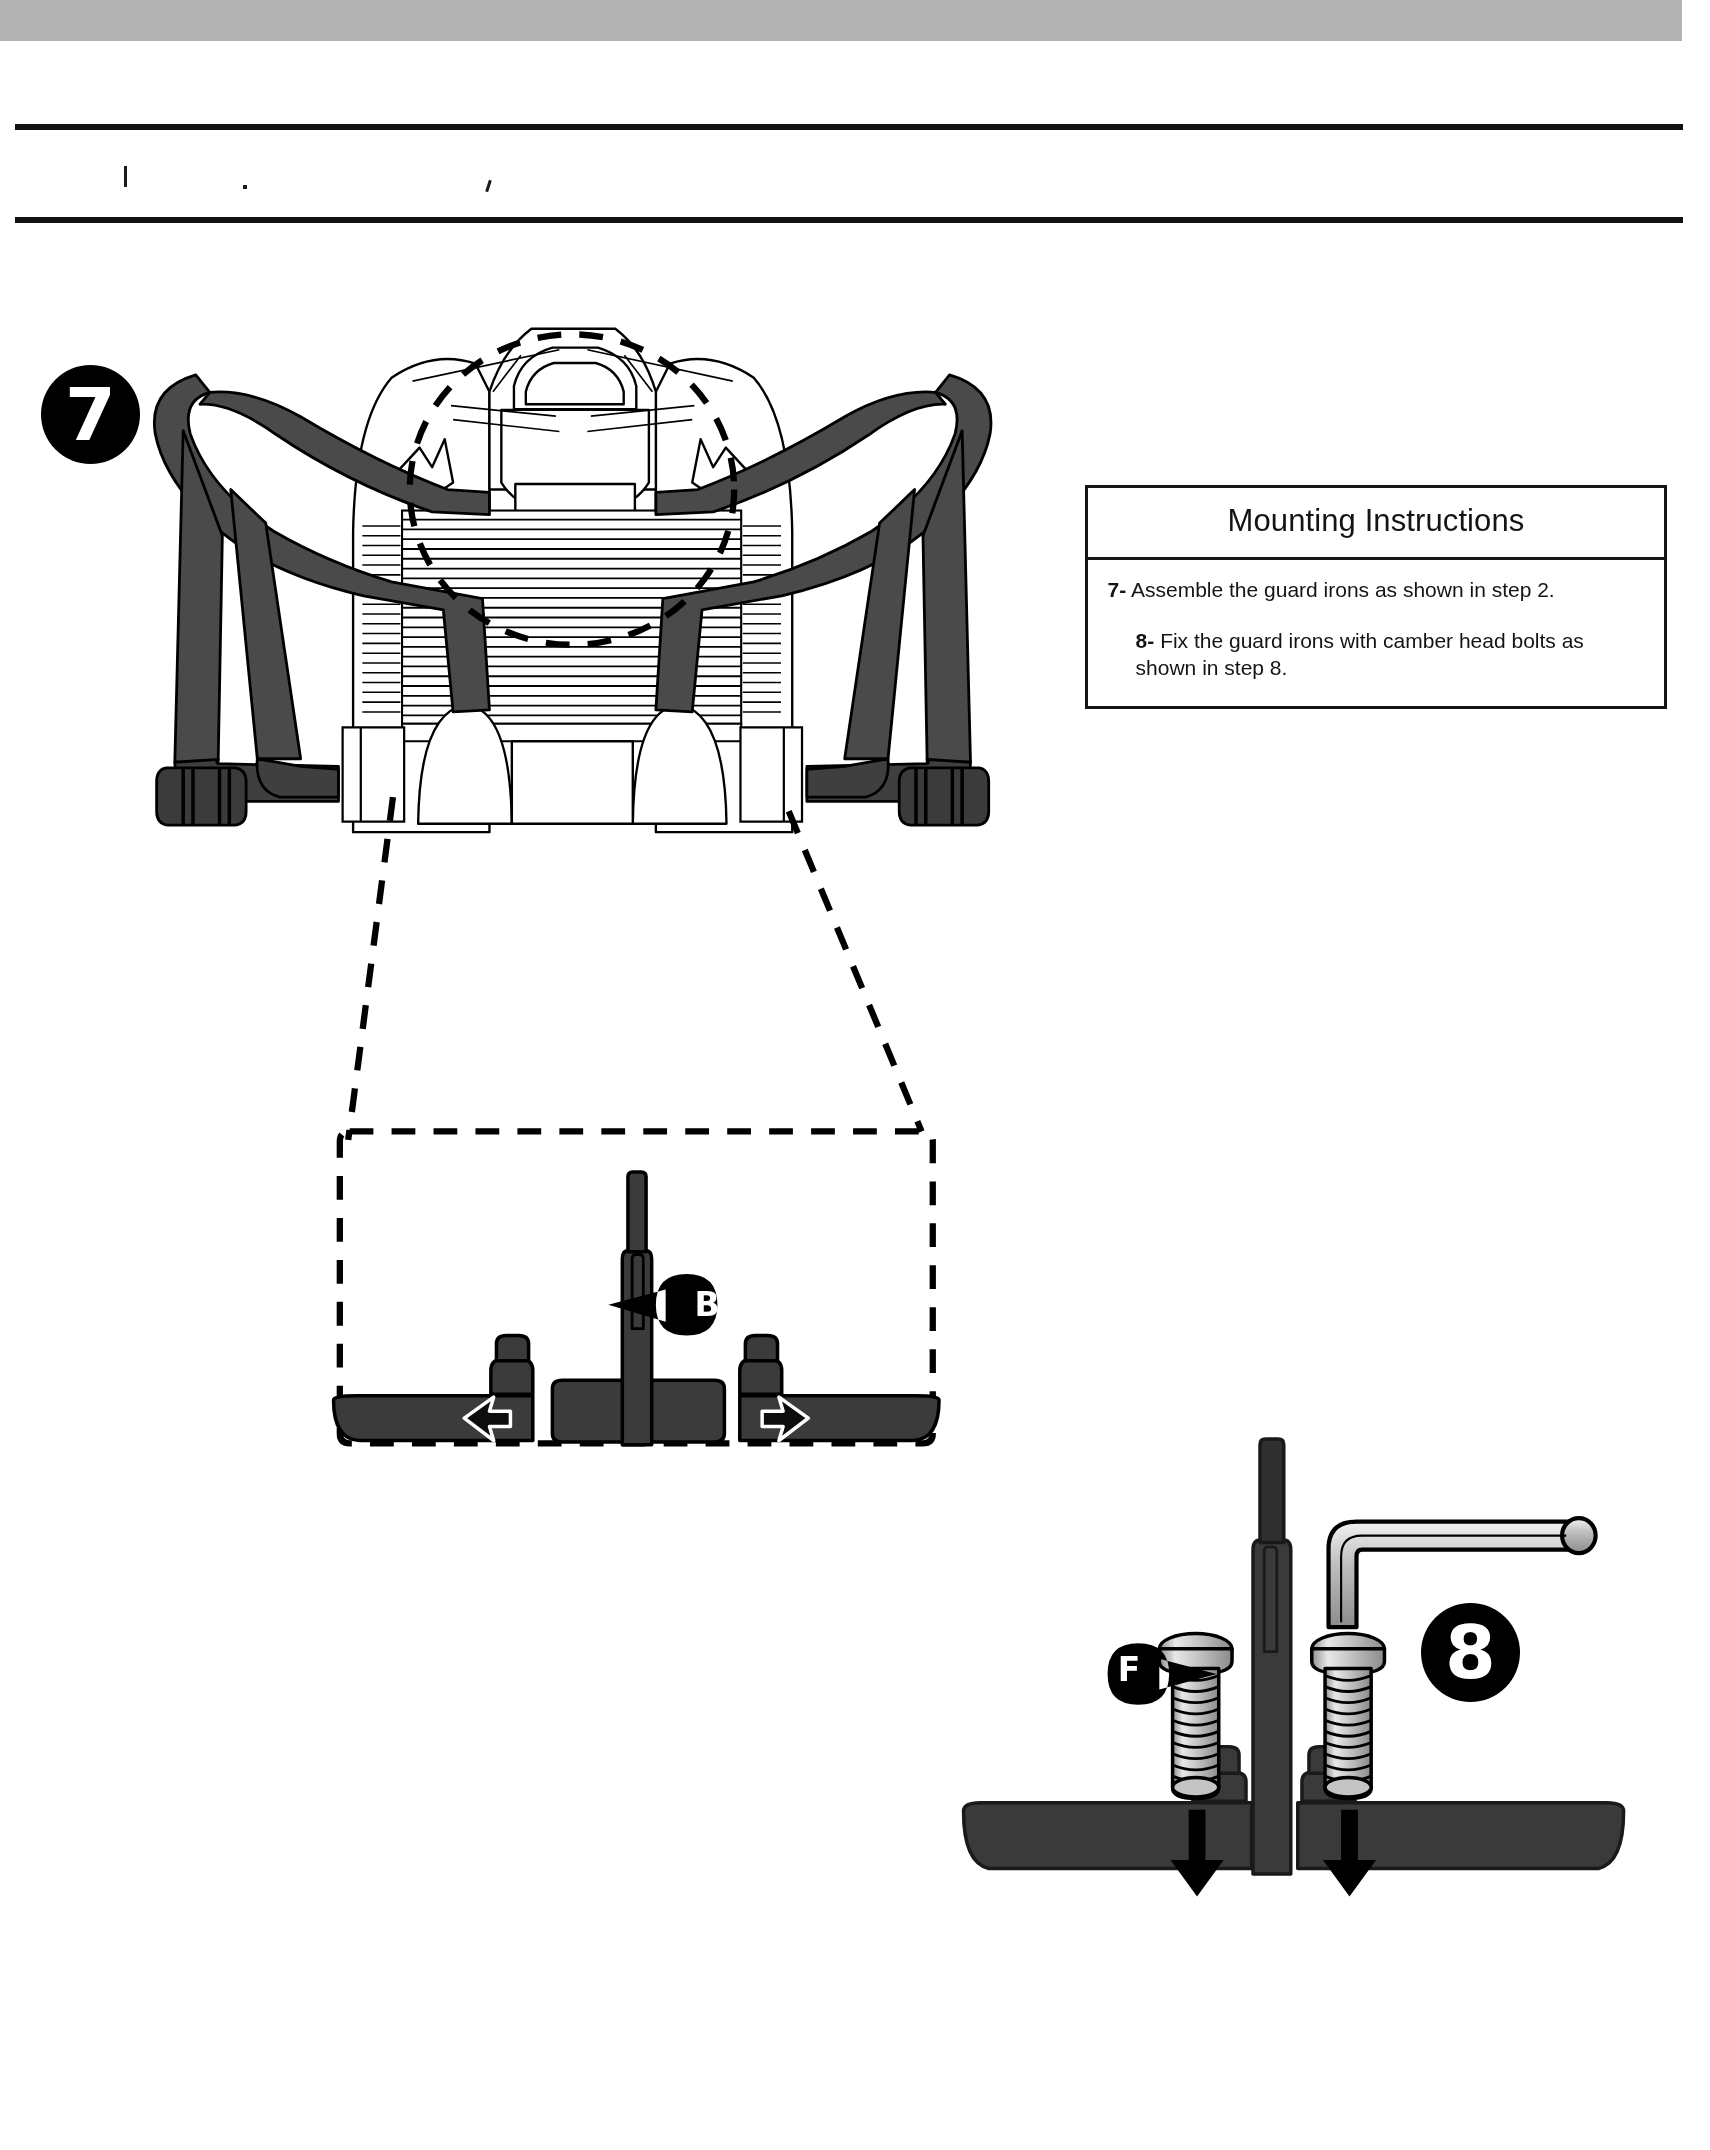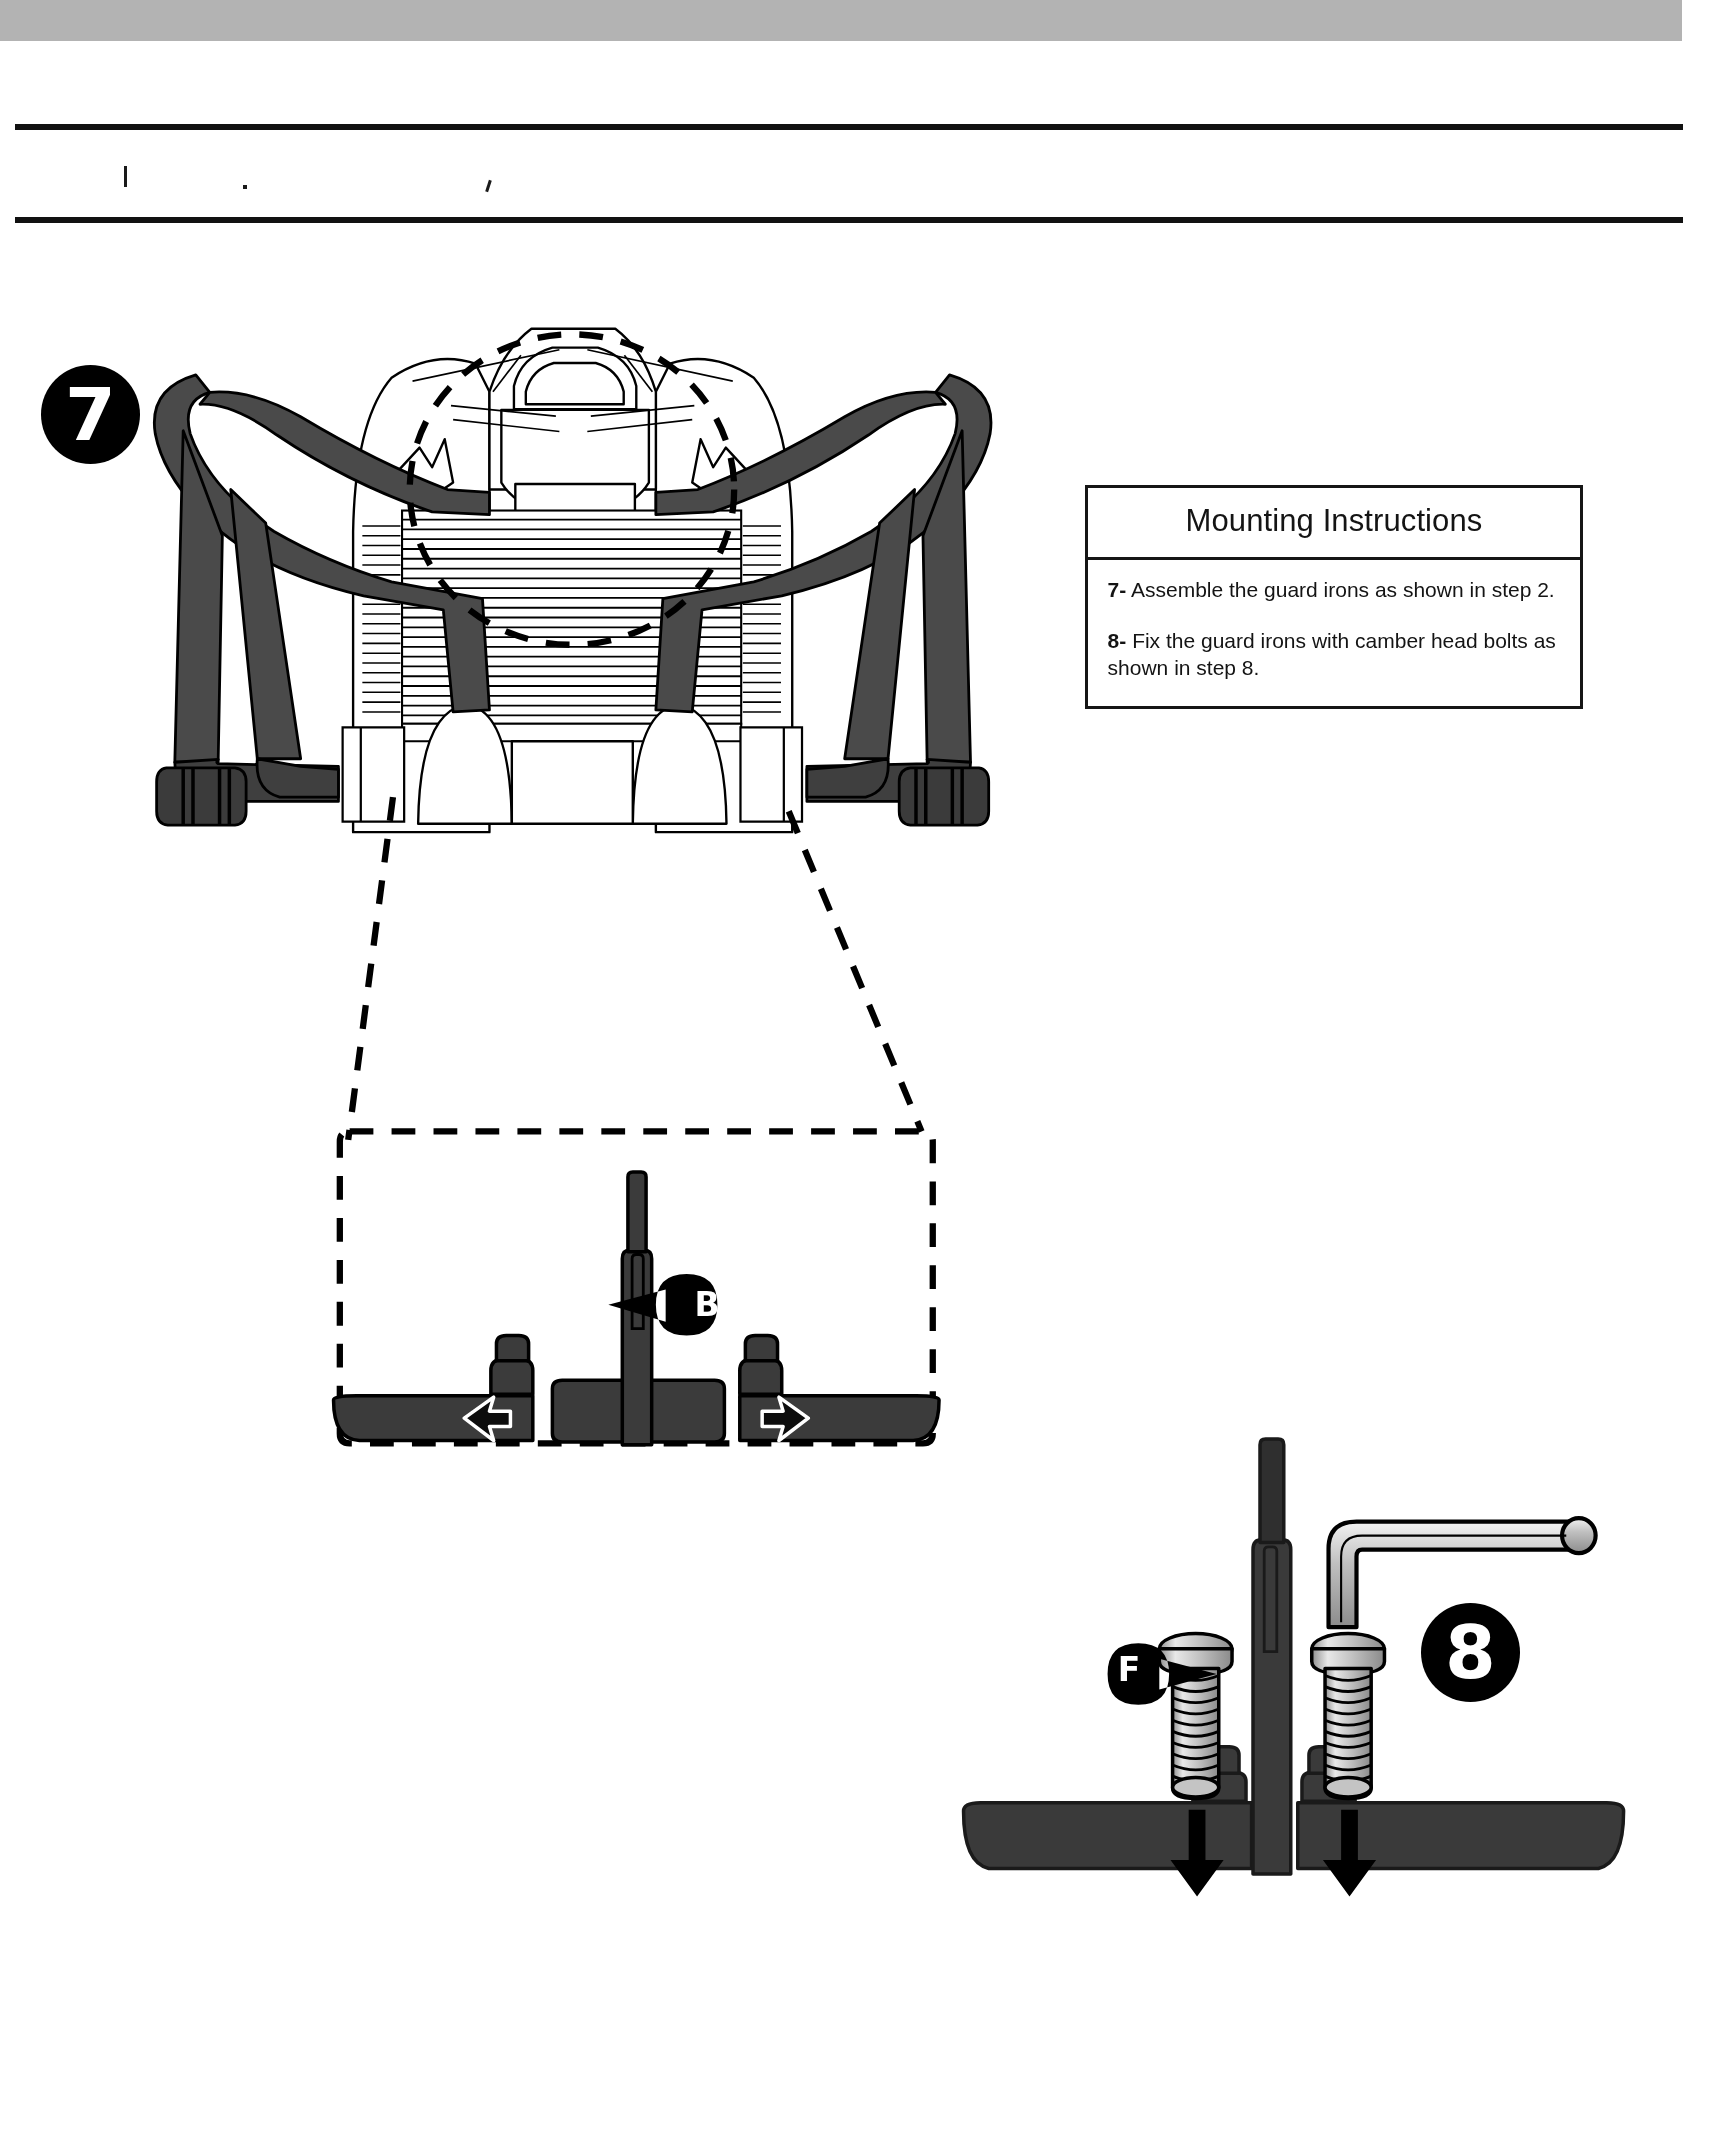--- a/index.html
+++ b/index.html
@@ -88,21 +88,21 @@
     width: 99px;
     height: 99px;
     font-size: 73px;
   }
 
   
   .instr-box {
     position: absolute;
     left: 1085px;
     top: 485px;
-    width: 498px;
+    width: 582px;
     border: 3.5px solid #161616;
     background: #ffffff;
     box-sizing: border-box;
   }
   .instr-head {
     border-bottom: 3.5px solid #161616;
     padding: 15.4px 7px 18px 7px;
     text-align: center;
   }
   .instr-title {
@@ -113,21 +113,21 @@
   }
   .instr-body {
     padding: 17px 19.6px 21px 19.6px;
   }
   .instr-line {
     font-size: 21px;
     line-height: 1.28;
     color: #141414;
     margin: 0 0 24px 0;
   }
-  .instr-line:last-child { margin-bottom: 2.8px; }
+  .instr-line:last-child { margin-bottom: 2.8px; margin-left: 28px; }
   .instr-num {
     font-weight: 700;
   }
 
   
   .art {
     position: absolute;
     left: 0;
     top: 0;
     width: 1711px;

